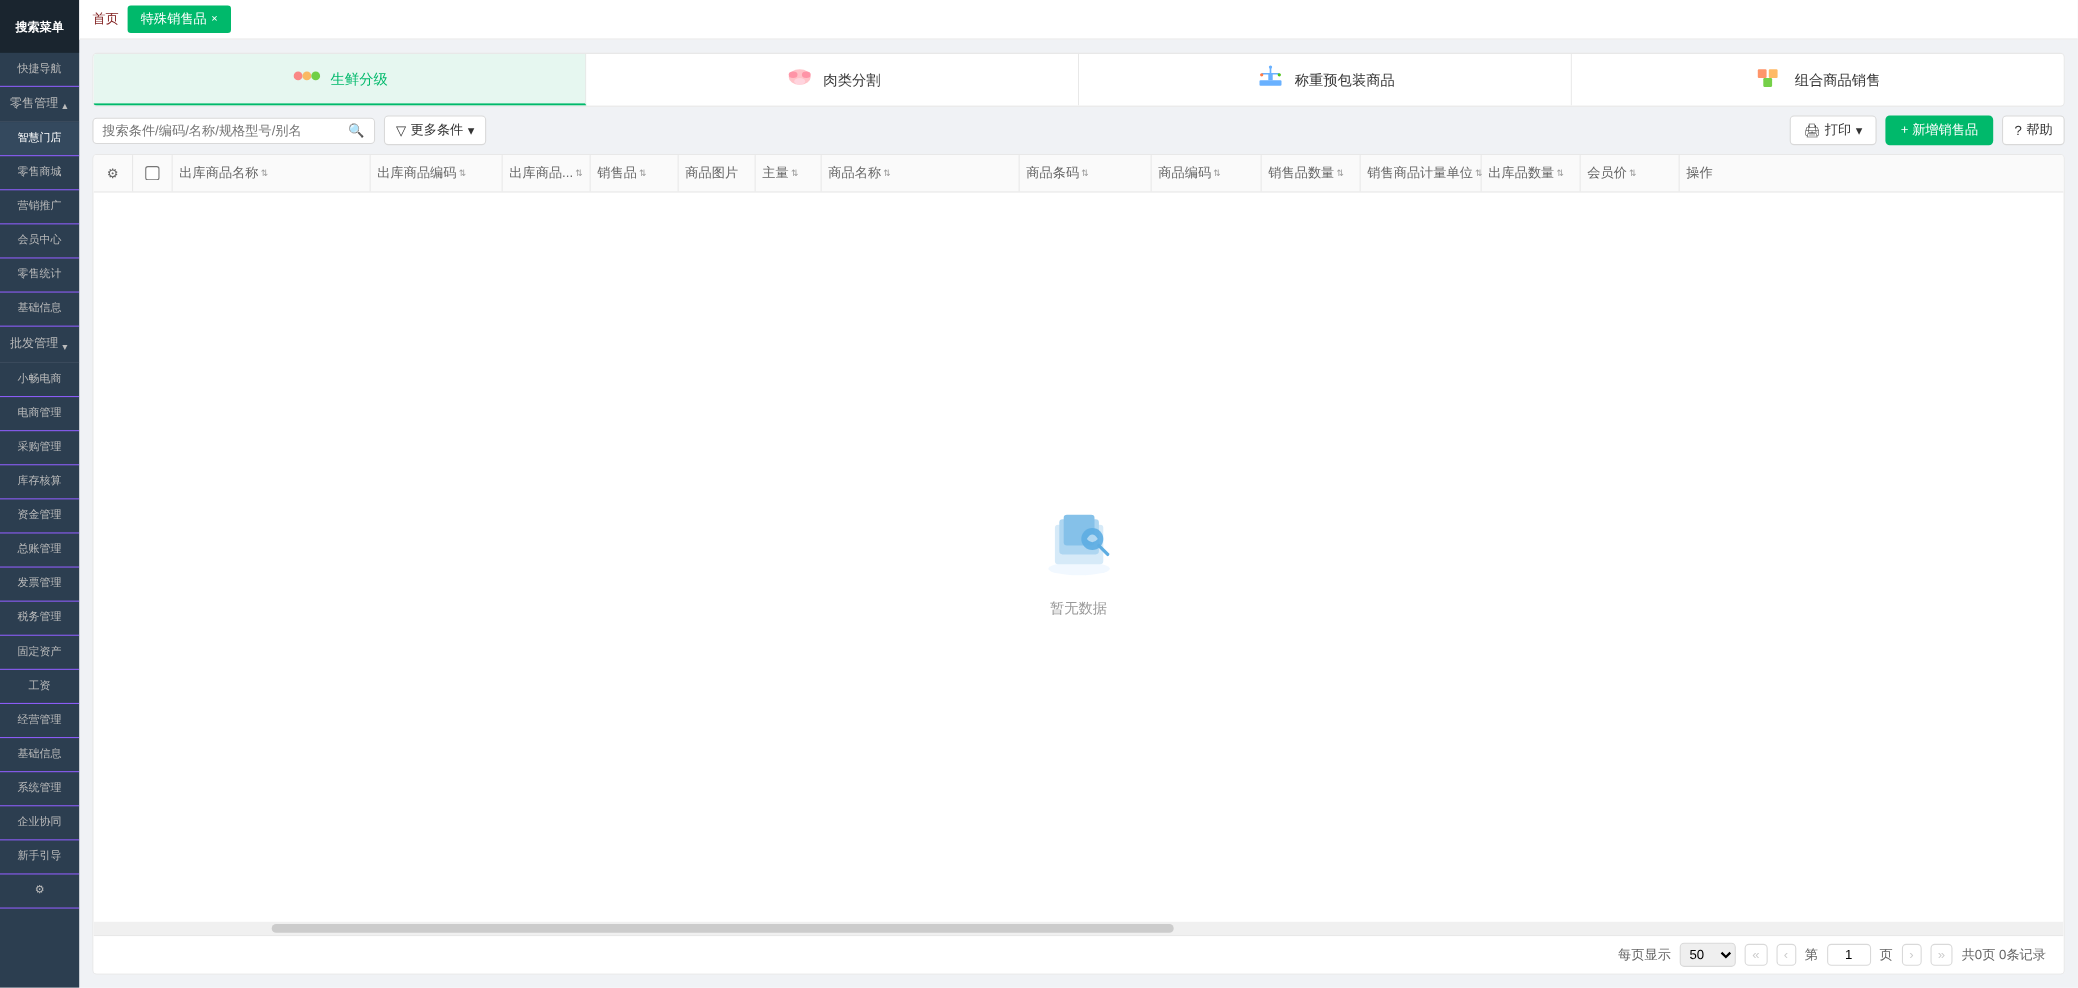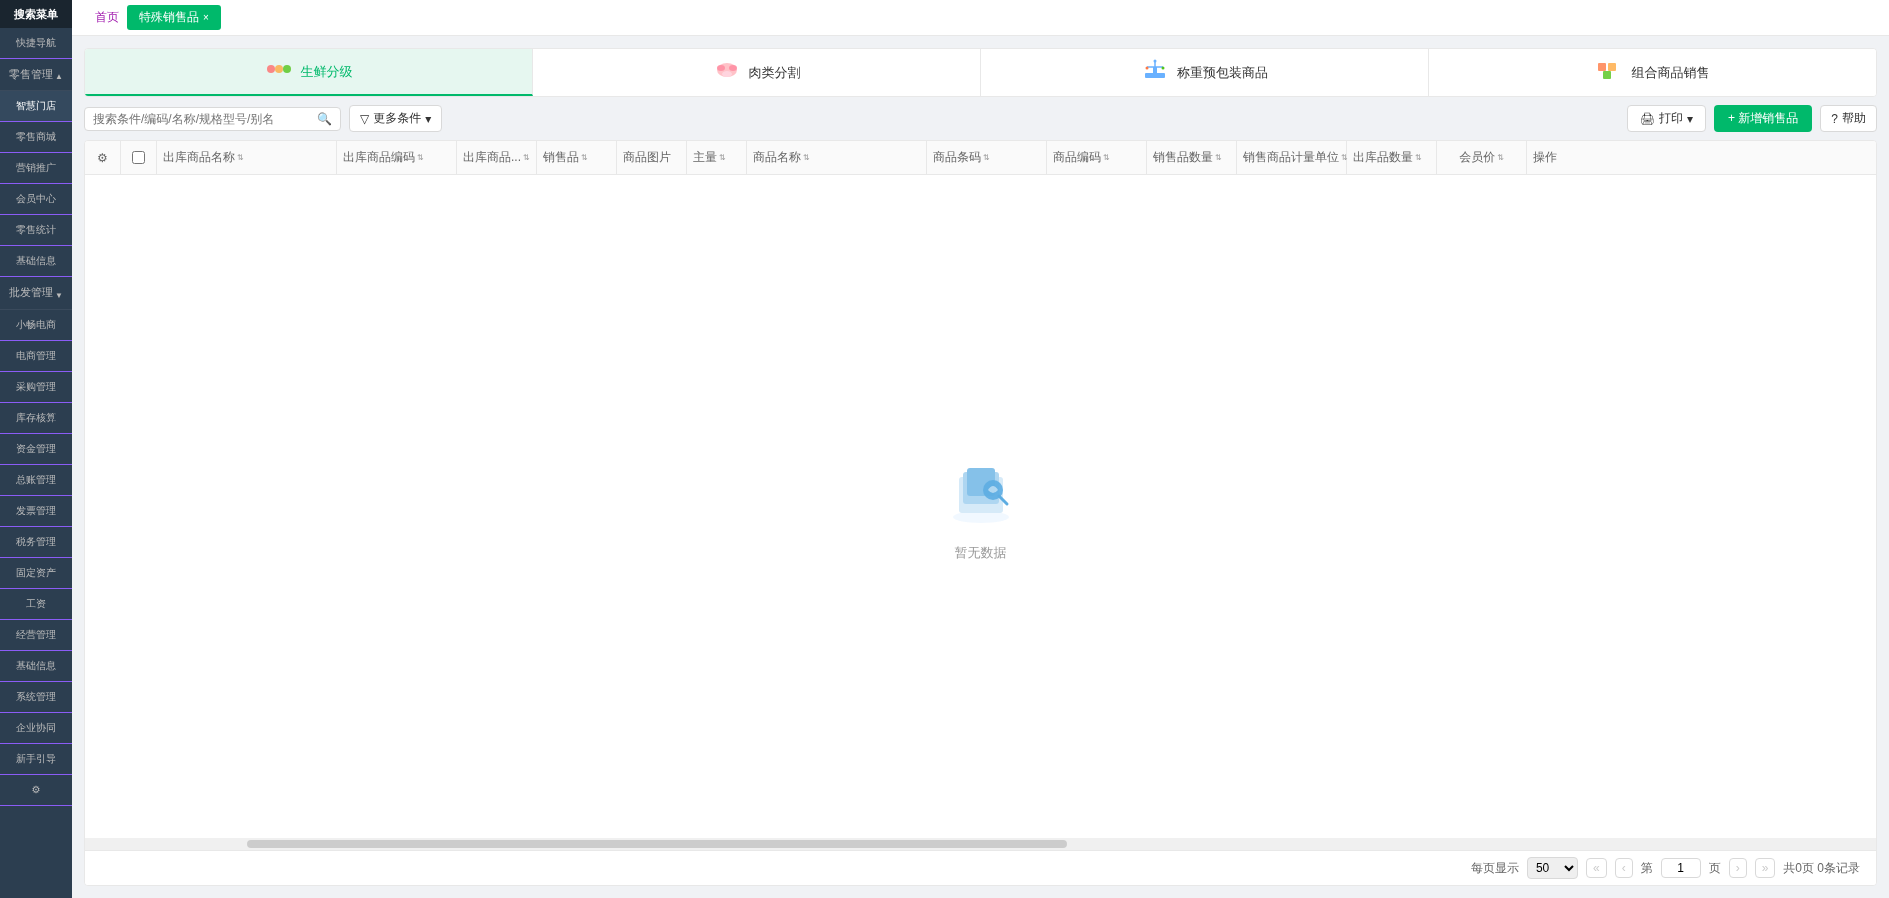--- a/index.html
+++ b/index.html
@@ -16,21 +16,21 @@
       overflow-y: auto;
       flex-shrink: 0;
     }
     .sidebar-logo {
       background: #1a252f;
       padding: 8px 4px;
       text-align: right;
       color: #fff;
       font-size: 11px;
       font-weight: bold;
-      height: 28px;
+      height: 48px;
       display: flex;
       align-items: center;
       justify-content: center;
     }
     .sidebar-item {
       padding: 8px 4px;
       text-align: center;
       cursor: pointer;
       font-size: 10px;
       color: #bbb;
@@ -67,24 +67,23 @@
       background: #fff;
       border-bottom: 1px solid #e8e8e8;
       padding: 0 12px;
       height: 36px;
       display: flex;
       align-items: center;
       gap: 8px;
       flex-shrink: 0;
     }
     .breadcrumb-home {
-      color: #a21caf;
-      font-size: 12px;
-      cursor: pointer;
-      margin-left: 11px;
+      color: #7f1d1d;
+      font-size: 12px;
+      cursor: pointer;
     }
     .tab-active {
       background: #00b96b;
       color: #fff;
       padding: 4px 12px;
       border-radius: 3px;
       font-size: 12px;
       display: flex;
       align-items: center;
       gap: 4px;
@@ -252,21 +251,21 @@
     .th-short { width: 80px; }
     .th-sale { width: 80px; }
     .th-img { width: 70px; }
     .th-weight { width: 60px; }
     .th-prod-name { width: 180px; }
     .th-barcode { width: 120px; }
     .th-prod-code { width: 100px; }
     .th-sale-qty { width: 90px; }
     .th-unit { width: 110px; }
     .th-out-qty { width: 90px; }
-    .th-member-price { width: 90px; justify-content: center; }
+    .th-member-price { width: 90px; }
     .th-actions { width: 60px; flex: 1; }
 
     .table-body {
       flex: 1;
       display: flex;
       align-items: center;
       justify-content: center;
       flex-direction: column;
       gap: 12px;
     }

